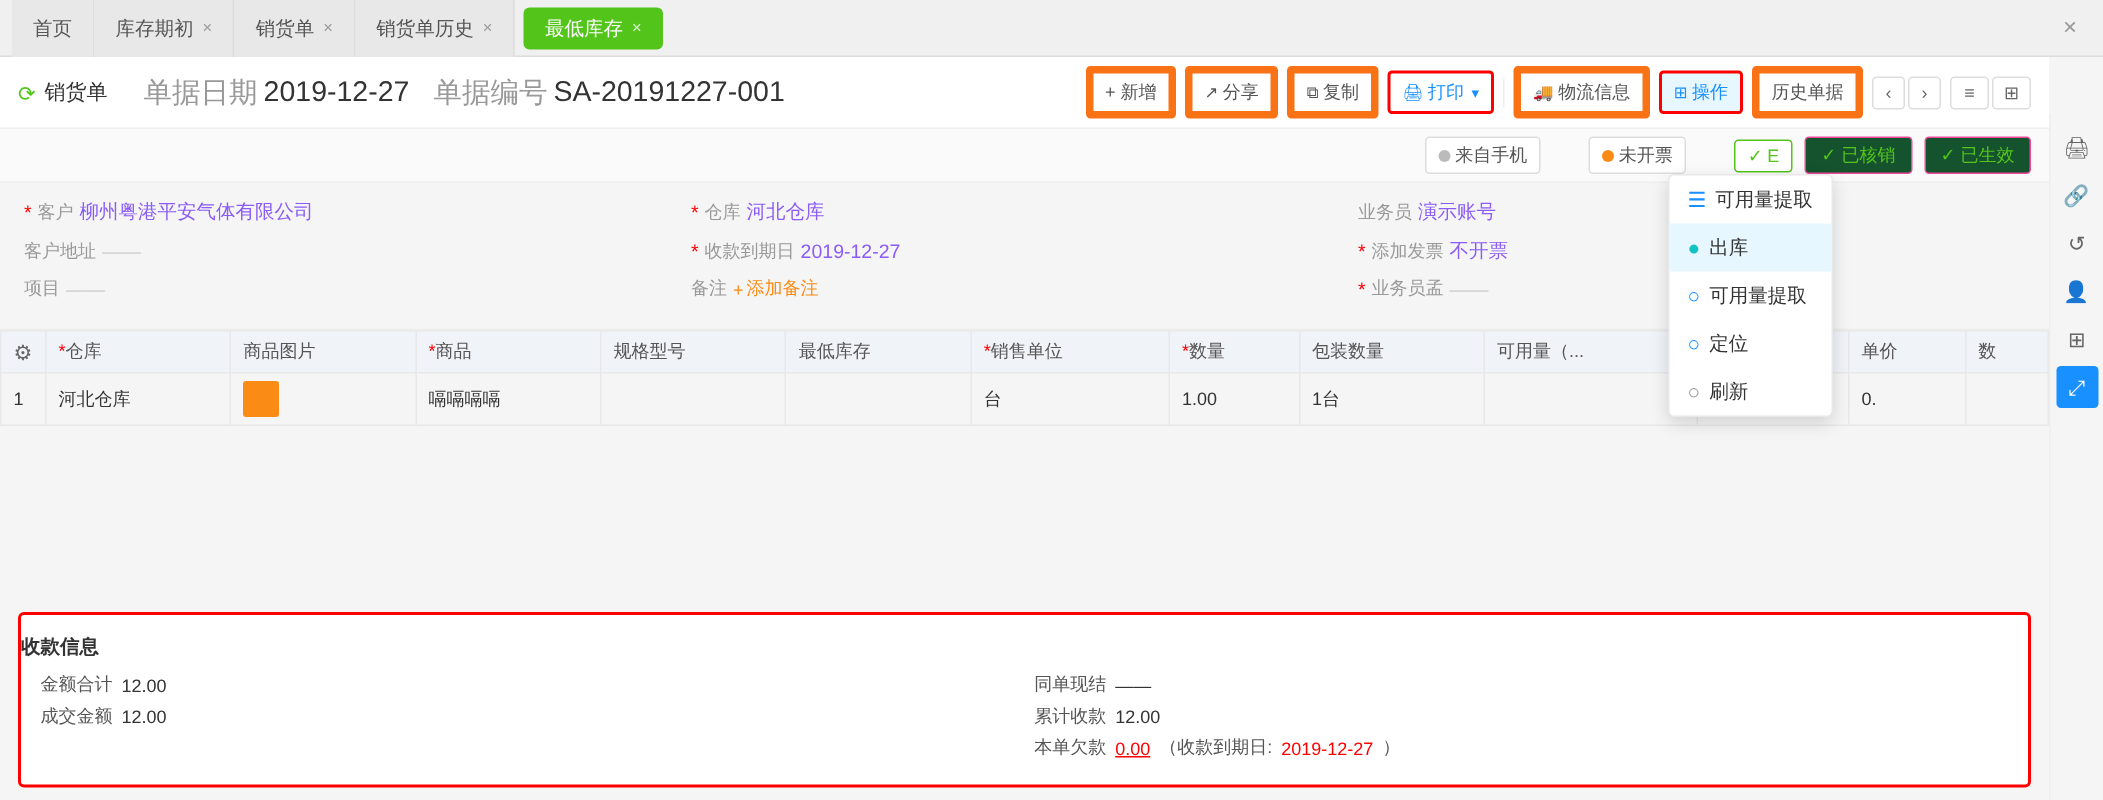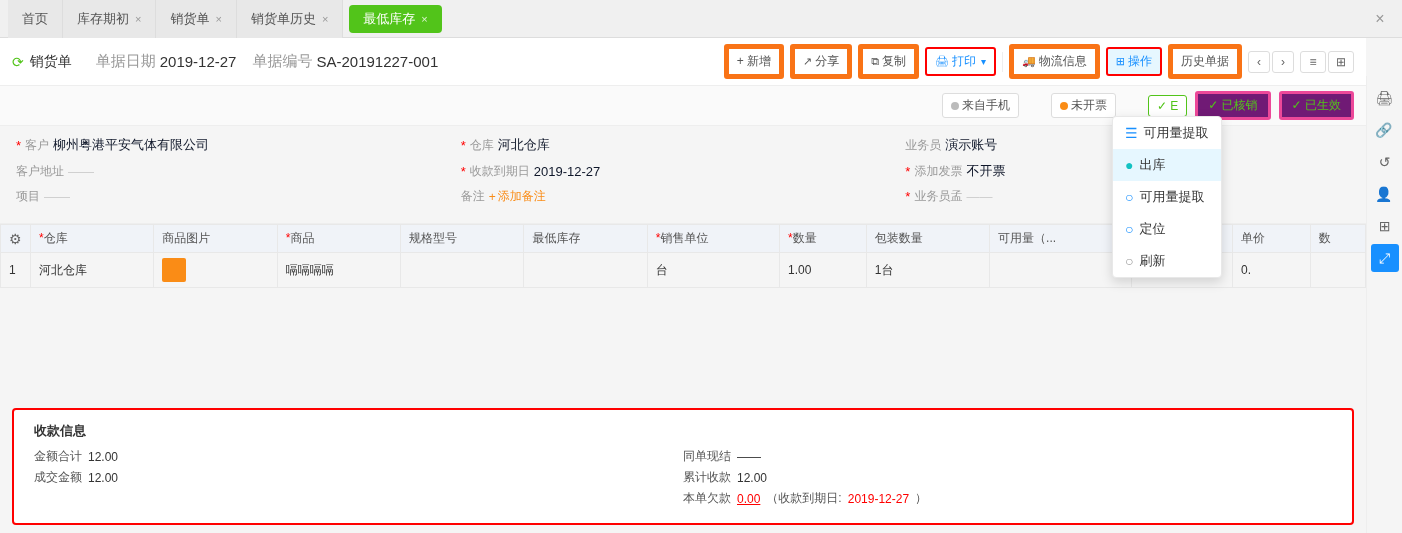--- a/index.html
+++ b/index.html
@@ -24,35 +24,35 @@
     }
 
     
     .toolbar {
       display: flex; align-items: center; padding: 6px 12px; border-bottom: 1px solid #eee;
       background: #fff; gap: 8px; flex-shrink: 0;
     }
     .doc-title { display: flex; align-items: center; gap: 6px; }
     .doc-icon { color: #52c41a; font-size: 14px; }
     .doc-label { font-size: 14px; color: #333; font-weight: 500; }
-    .doc-meta { display: flex; align-items: flex-end; gap: 16px; margin-left: 16px; font-size: 15px; }
+    .doc-meta { display: flex; align-items: flex-end; gap: 16px; margin-left: 16px; font-size: 19px; }
     .doc-meta-item { display: flex; align-items: center; gap: 4px; }
     .doc-meta-label { color: #999; }
     .doc-meta-value { color: #333; }
     .toolbar-actions { margin-left: auto; display: flex; align-items: center; gap: 6px; }
     .action-btn {
       display: flex; align-items: center; gap: 3px; padding: 4px 8px;
       border: 5px solid #f97316; border-radius: 3px; cursor: pointer; background: #fff;
       font-size: 12px; color: #555; white-space: nowrap;
     }
     .btn-separator { width: 1px; height: 20px; background: #eee; }
     .status-badge {
       padding: 3px 10px; border-radius: 3px; font-size: 12px; cursor: pointer;
     }
-    .badge-green { background: #701a75; border: 3px solid #ec4899; color: #52c41a; }
+    .badge-green { background: #14532d; border: 1px solid #ec4899; color: #52c41a; }
     .nav-arrows { display: flex; gap: 2px; }
     .nav-arrow { width: 22px; height: 22px; border: 1px solid #ddd; border-radius: 3px; display: flex; align-items: center; justify-content: center; cursor: pointer; font-size: 12px; color: #666; }
     .view-btns { display: flex; gap: 2px; }
     .view-btn { width: 26px; height: 22px; border: 1px solid #ddd; border-radius: 3px; display: flex; align-items: center; justify-content: center; cursor: pointer; font-size: 12px; color: #666; }
 
     
     .sub-toolbar {
       display: flex; align-items: center; padding: 5px 12px; border-bottom: 1px solid #eee;
       background: #fafafa; gap: 8px; flex-shrink: 0; justify-content: flex-end;
     }
@@ -64,46 +64,46 @@
     .sub-btn .dot { width: 8px; height: 8px; border-radius: 50%; }
     .dot-gray { background: #bbb; }
     .dot-orange { background: #fa8c16; }
 
     
     .form-area { padding: 10px 16px; flex-shrink: 0; }
     .form-row { display: flex; align-items: center; margin-bottom: 8px; gap: 0; }
     .form-field { display: flex; align-items: center; flex: 1; gap: 4px; min-width: 0; }
     .form-field-label { color: #999; font-size: 12px; white-space: nowrap; }
     .required-star { color: red; }
-    .form-field-value { color: #0f172a; font-size: 13px; }
+    .form-field-value { color: #8b5cf6; font-size: 13px; }
     .form-field-dash { color: #ccc; }
     .add-note { color: #fa8c16; cursor: pointer; font-size: 12px; display: flex; align-items: center; gap: 2px; }
 
     
     .table-container { flex: 1; overflow: hidden; border-top: 1px solid #eee; }
     .data-table { width: 100%; border-collapse: collapse; font-size: 12px; }
     .data-table th {
       background: #f0f3f8; border: 1px solid #e8e8e8; padding: 5px 8px;
       text-align: left; font-weight: normal; color: #555; white-space: nowrap;
     }
     .data-table td {
       border: 1px solid #e8e8e8; padding: 5px 8px; white-space: nowrap;
     }
     .data-table tr.subtotal td { background: #fafafa; color: #666; }
     .col-settings { width: 30px; text-align: center; }
     .settings-icon { font-size: 14px; cursor: pointer; color: #666; }
     .product-thumb { width: 24px; height: 24px; background: #fa8c16; border-radius: 2px; }
 
     
     .bottom-info {
-      padding: 12px 20px; border: 2px solid red; margin: 8px 12px;
+      padding: 12px 0; border: 2px solid red; margin: 8px 12px;
       border-radius: 4px; background: #fff; flex-shrink: 0;
     }
     .bottom-title { font-weight: 600; font-size: 13px; margin-bottom: 8px; }
-    .bottom-grid { display: grid; grid-template-columns: 1fr 1fr; gap: 8px 0; }
+    .bottom-grid { display: grid; grid-template-columns: 1fr 1fr; gap: 8px 0; margin-left: 13px; }
     .info-row { display: flex; align-items: center; gap: 6px; font-size: 12px; margin-bottom: 4px; }
     .info-label { color: #555; white-space: nowrap; }
     .info-value { color: #333; }
     .info-value-red { color: red; text-decoration: underline; }
     .info-value-date { color: red; }
 
     
     .right-sidebar {
       position: absolute; right: 0; top: 38px; width: 36px;
       background: #f5f5f5; border-left: 1px solid #eee;

